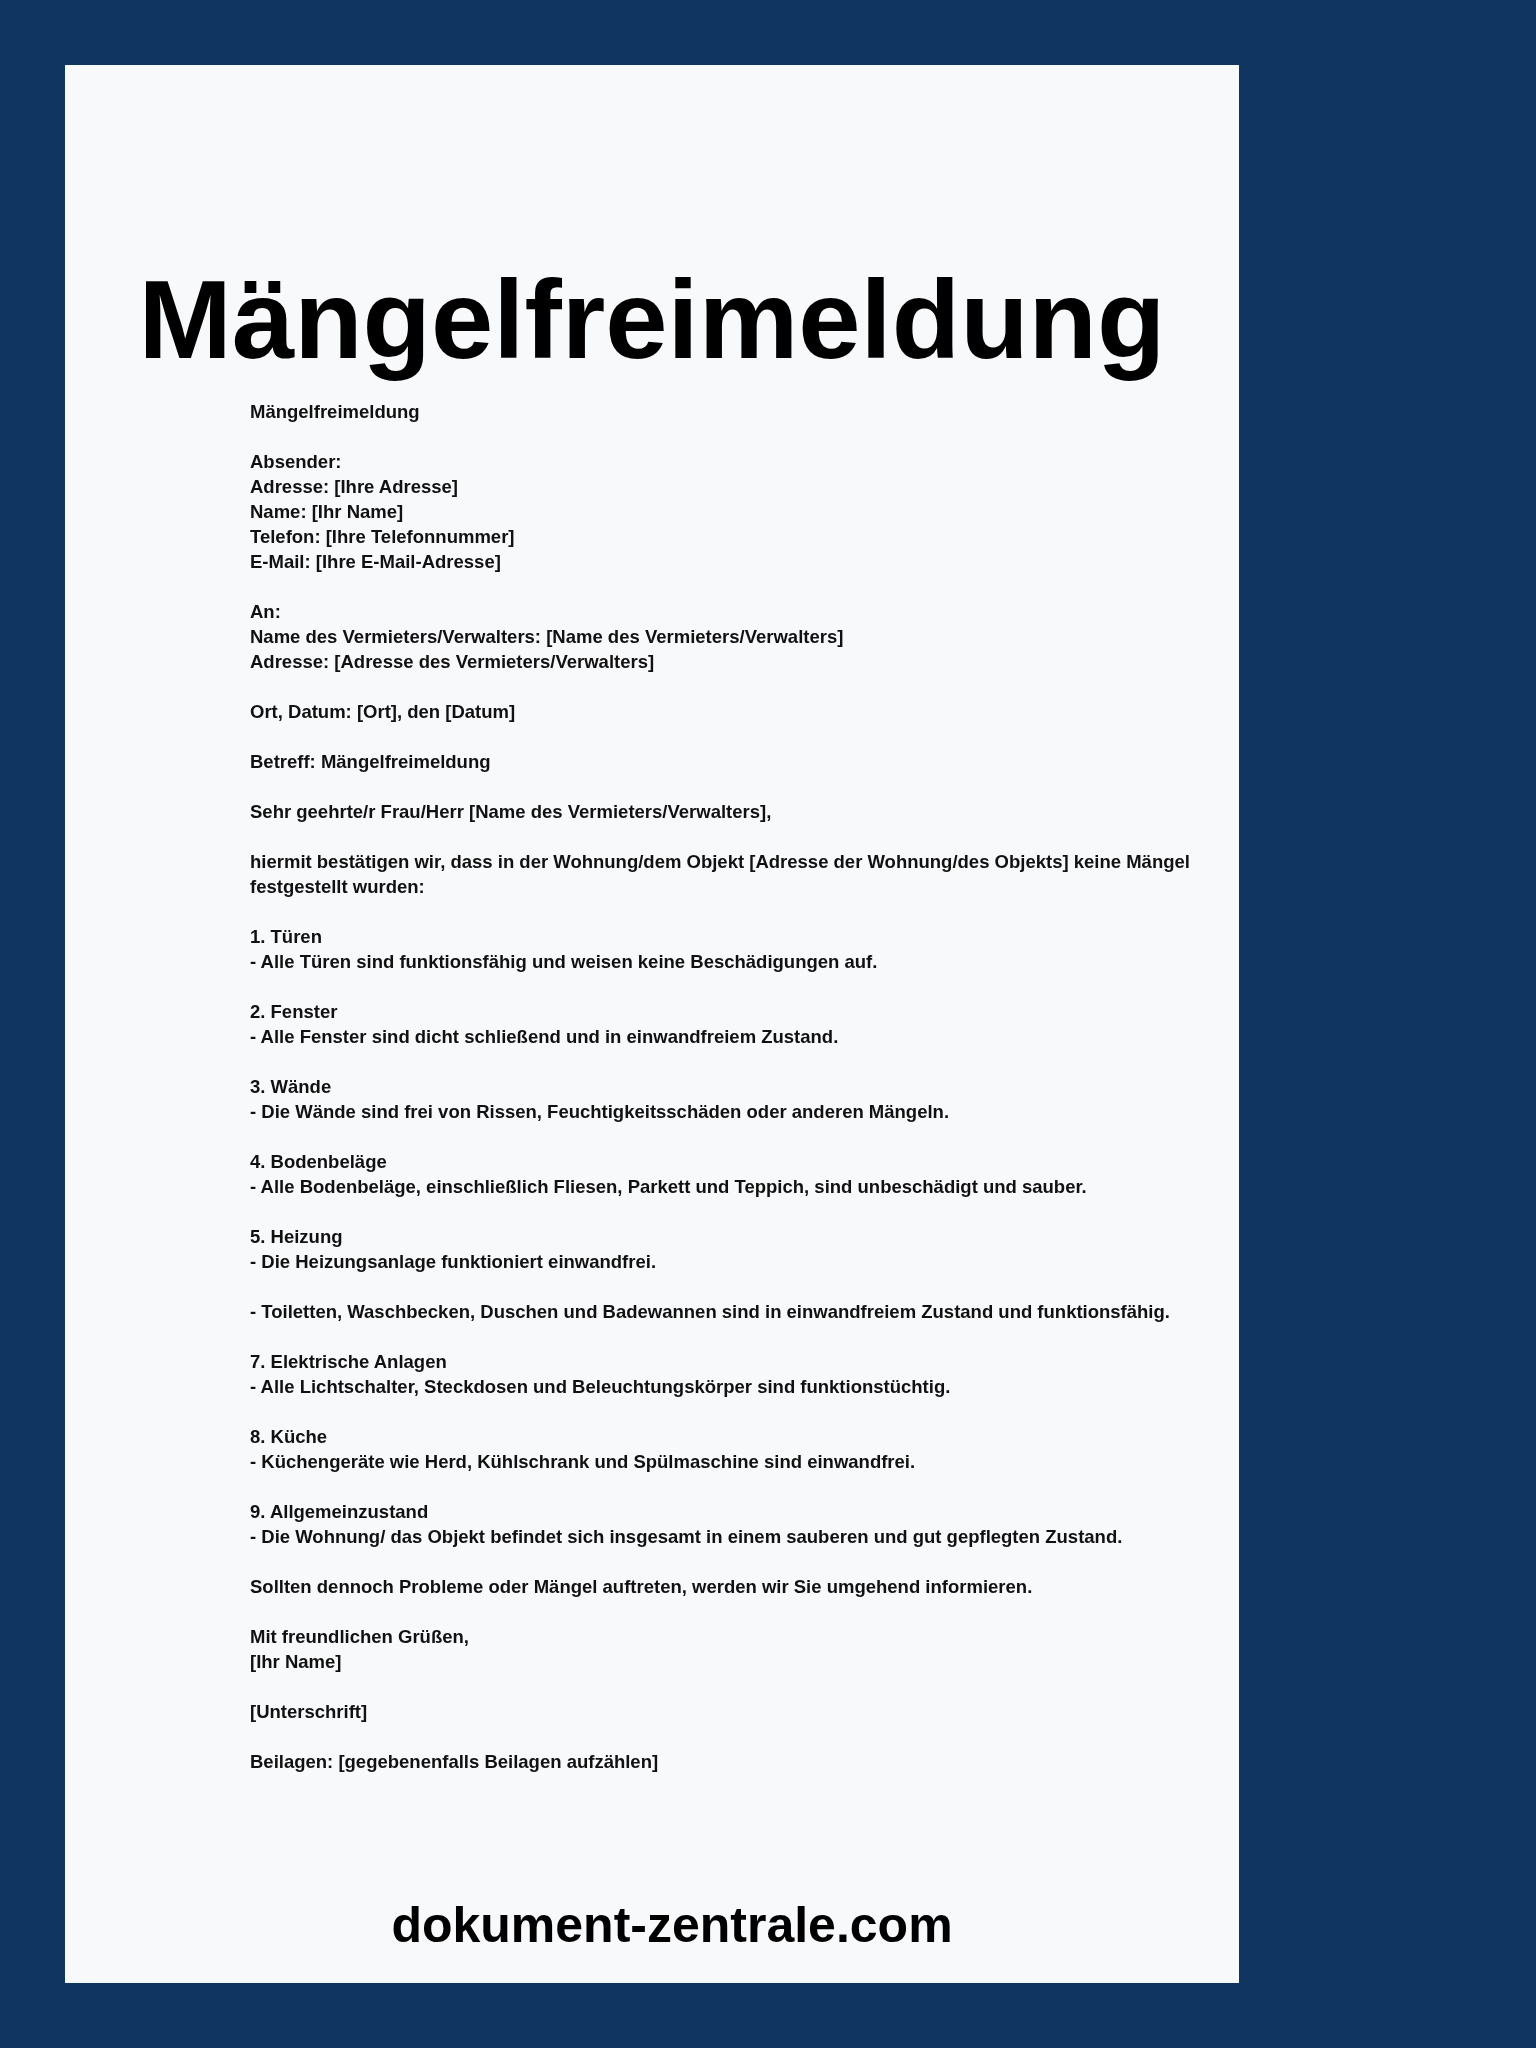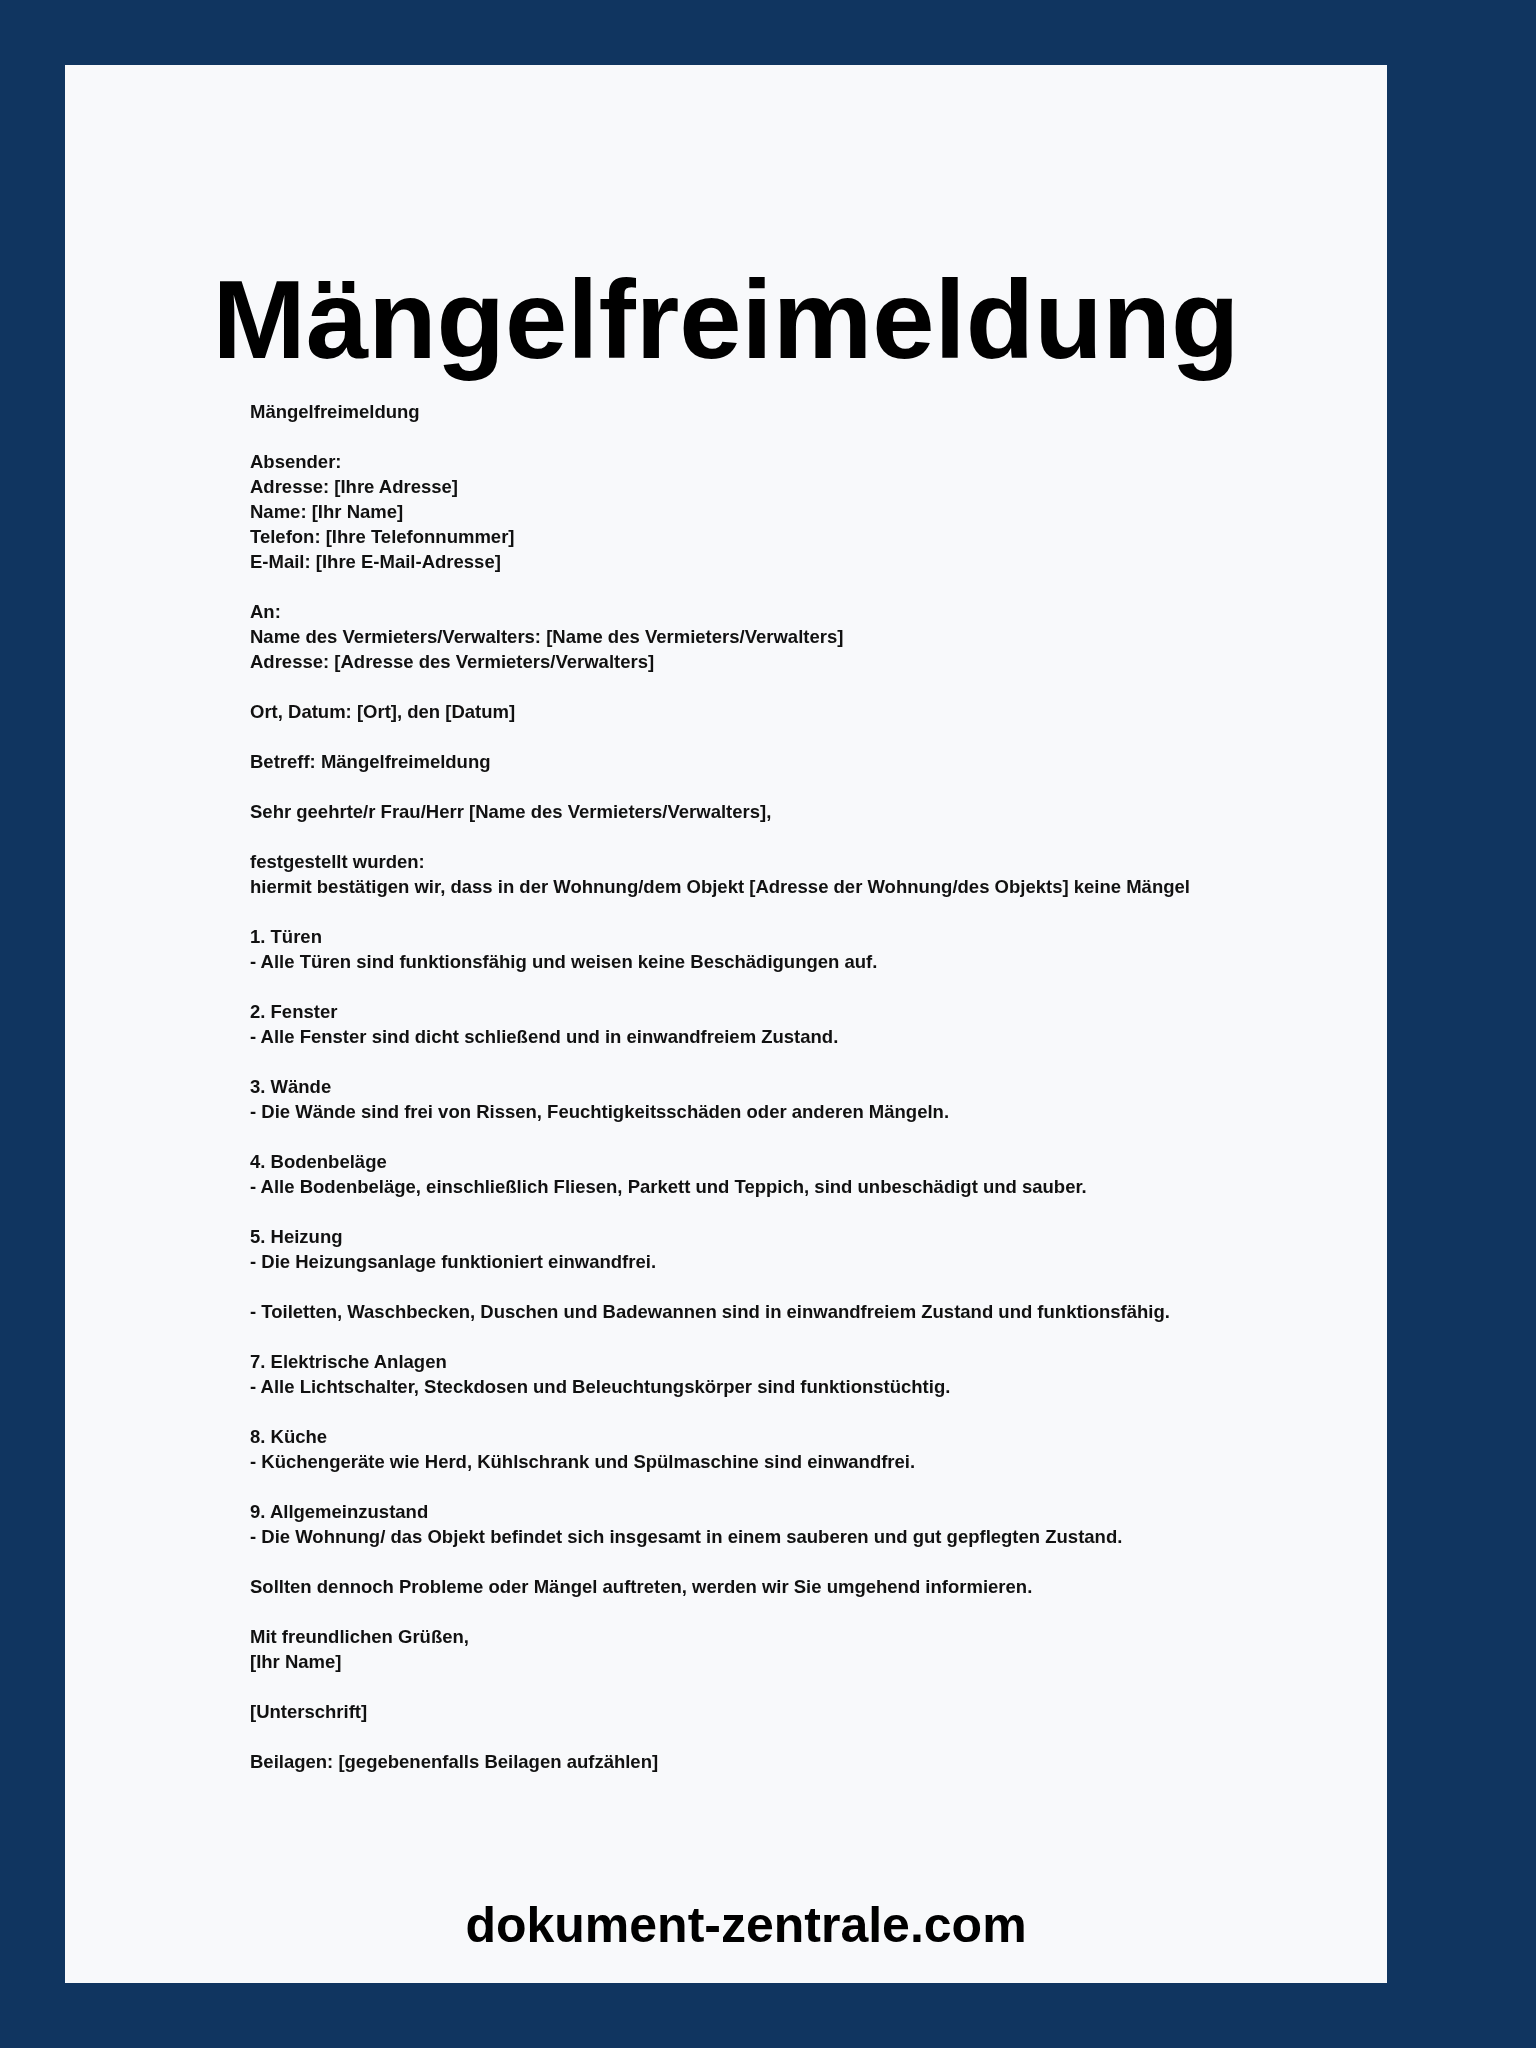--- a/index.html
+++ b/index.html
@@ -6,21 +6,21 @@
   body {
     width: 1536px; height: 2048px;
     background: #103560;
     position: relative;
     overflow: hidden;
     font-family: "Liberation Sans", sans-serif;
   }
   .page {
     position: absolute;
     left: 65px; top: 65px;
-    width: 1322px; height: 1918px;
+    width: 1174px; height: 1918px;
     background: #f8f9fb;
   }
   .title {
     position: absolute;
     left: 0; right: 0; top: 190px;
     text-align: center;
     font-weight: bold;
     font-size: 112px;
     line-height: 130px;
     color: #000;
@@ -64,22 +64,22 @@
       <span class="line">An:</span>
       <span class="line">Name des Vermieters/Verwalters: [Name des Vermieters/Verwalters]</span>
       <span class="line">Adresse: [Adresse des Vermieters/Verwalters]</span>
       <span class="line"></span>
       <span class="line">Ort, Datum: [Ort], den [Datum]</span>
       <span class="line"></span>
       <span class="line">Betreff: Mängelfreimeldung</span>
       <span class="line"></span>
       <span class="line">Sehr geehrte/r Frau/Herr [Name des Vermieters/Verwalters],</span>
       <span class="line"></span>
+      <span class="line">hiermit bestätigen wir, dass in der Wohnung/dem Objekt [Adresse der Wohnung/des Objekts] keine Mängel</span>
       <span class="line">festgestellt wurden:</span>
-      <span class="line">hiermit bestätigen wir, dass in der Wohnung/dem Objekt [Adresse der Wohnung/des Objekts] keine Mängel</span>
       <span class="line"></span>
       <span class="line">1. Türen</span>
       <span class="line">- Alle Türen sind funktionsfähig und weisen keine Beschädigungen auf.</span>
       <span class="line"></span>
       <span class="line">2. Fenster</span>
       <span class="line">- Alle Fenster sind dicht schließend und in einwandfreiem Zustand.</span>
       <span class="line"></span>
       <span class="line">3. Wände</span>
       <span class="line">- Die Wände sind frei von Rissen, Feuchtigkeitsschäden oder anderen Mängeln.</span>
       <span class="line"></span>

